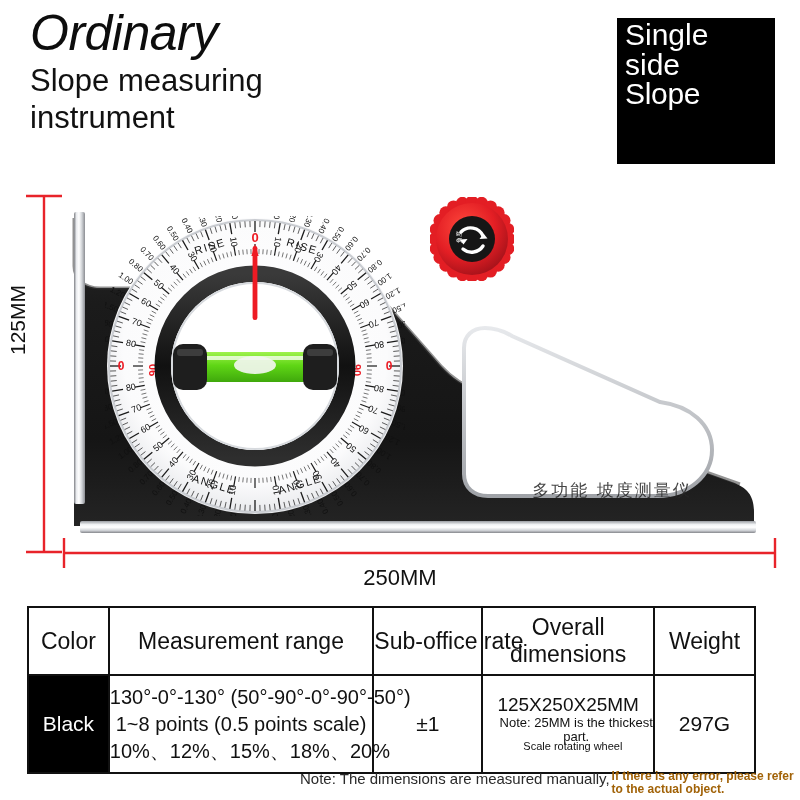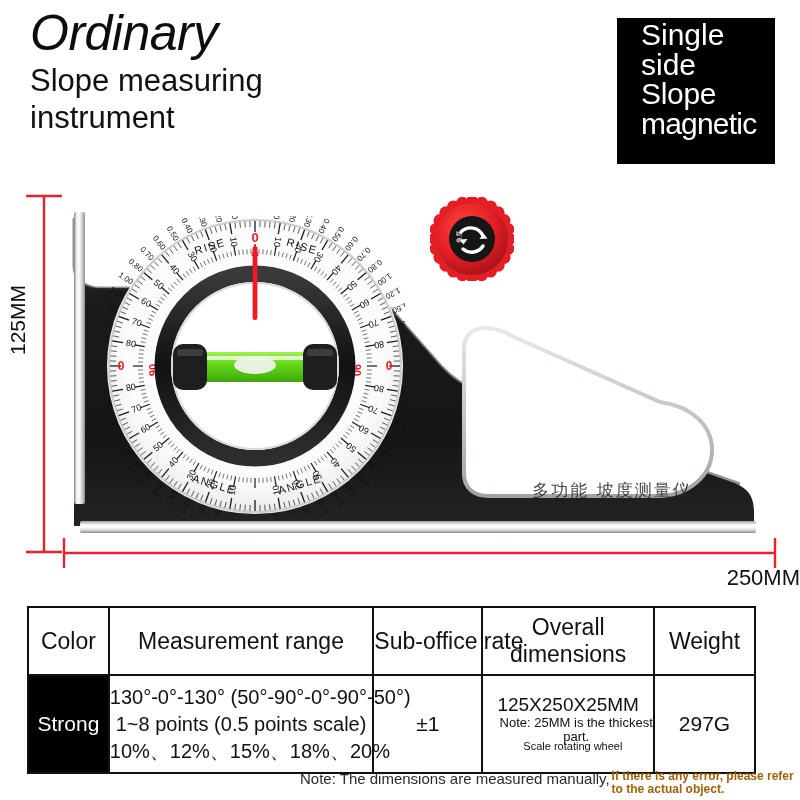--- a/index.html
+++ b/index.html
@@ -42,21 +42,21 @@
 
   
   #badge {
     position: absolute;
     left: 617px;
     top: 18px;
     width: 158px;
     height: 146px;
     background: #000000;
     color: #ffffff;
-    padding: 2px 0 0 24px;
+    padding: 2px 0 0 8px;
     box-sizing: border-box;
   }
   #badge .bline {
     font-size: 30px;
     line-height: 0.99;
     font-weight: 400;
     white-space: nowrap;
   }
   #badge .bline.l3 { letter-spacing: -0.3px; }
   #badge .bline.l4 { letter-spacing: -0.8px; }
@@ -130,21 +130,21 @@
     left: 6px;
     top: 355px;
     transform: rotate(-90deg);
     transform-origin: left top;
     white-space: nowrap;
   }
   #dim-h-label {
     left: 0;
     top: 565px;
     width: 800px;
-    text-align: right;
+    text-align: center;
     font-size: 22px;
   }
 
   
   #spec-table {
     position: absolute;
     left: 27px;
     top: 606px;
     width: 729px;
     border-collapse: collapse;
@@ -220,21 +220,20 @@
 
 <div id="heading">
   <div id="title-main">Ordinary</div>
   <div id="title-sub">Slope measuring instrument</div>
 </div>
 
 <div id="badge">
   <div class="bline l1">Single</div>
   <div class="bline l2">side</div>
   <div class="bline l3">Slope</div>
-  <div class="bline l4">magnetic</div>
 </div>
 
 <div id="photo">
 
   <svg class="body-shape" viewBox="0 0 700 360">
     <defs>
       <linearGradient id="blackGrad" x1="0" y1="0" x2="0" y2="1">
         <stop offset="0%" stop-color="#2b2b2b"></stop>
         <stop offset="28%" stop-color="#1b1b1b"></stop>
         <stop offset="72%" stop-color="#151515"></stop>
@@ -867,21 +866,21 @@
     <td>Measurement range</td>
     <td>
       <span class="hdr-overflow">Sub-office rate</span>
     </td>
     <td>
       <span class="hdr-two-line">Overall dimensions</span>
     </td>
     <td>Weight</td>
   </tr>
   <tr class="body">
-    <td class="cell-black">Strong</td>
+    <td class="cell-black">Black</td>
     <td>
       <div class="range-line">130°-0°-130°  (50°-90°-0°-90°-50°)</div>
       <div class="range-line">1~8 points (0.5 points scale)</div>
       <div class="range-line">10%、12%、15%、18%、20%</div>
     </td>
     <td>±1</td>
     <td>
       <div class="overall-main">125X250X25MM</div>
       <div class="overall-note">Note: 25MM is the thickest part.</div>
       <div class="overall-sub">Scale rotating wheel</div>

